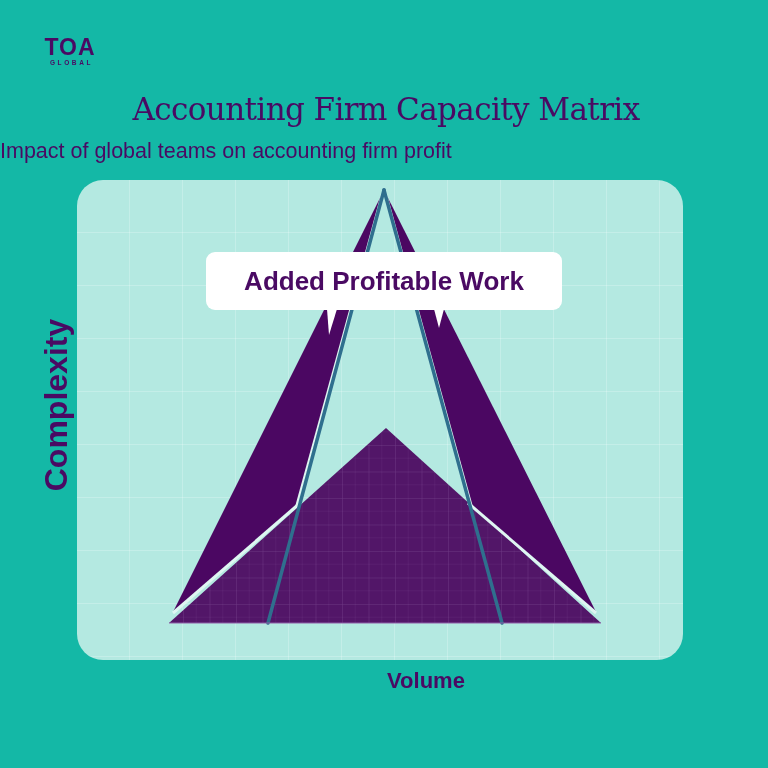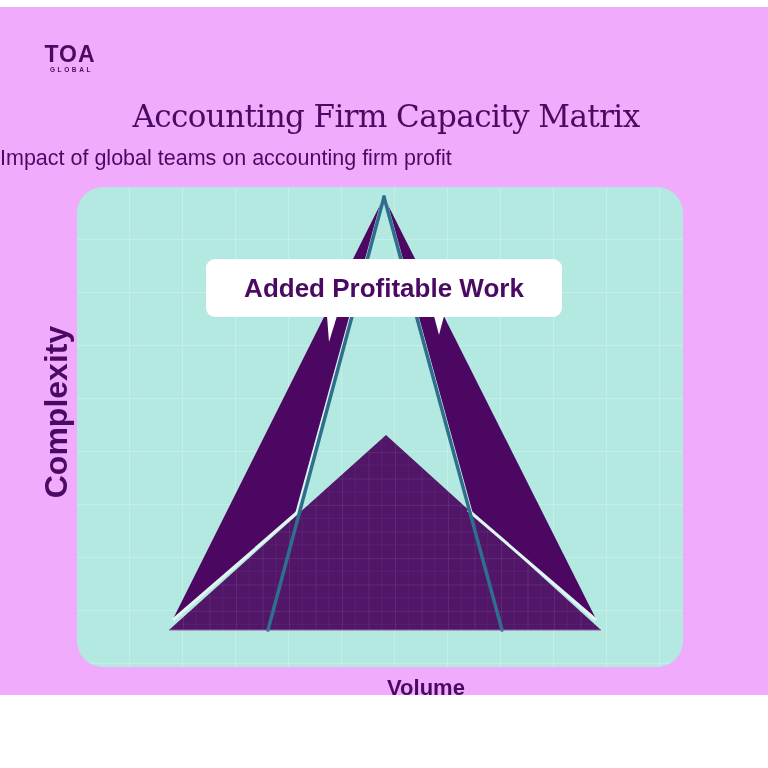--- a/index.html
+++ b/index.html
@@ -6,23 +6,22 @@
       margin: 0;
       padding: 0;
       width: 768px;
       height: 768px;
       background: #ffffff;
       overflow: hidden;
     }
     .canvas {
       position: relative;
       width: 768px;
-      height: 688px;
-      background: #f0abfc;
-      margin-top: 7px;
+      height: 768px;
+      background: #14b8a6;
     }
     .logo {
       position: absolute;
       left: 38px;
       top: 36px;
       width: 64px;
       text-align: center;
       color: #4a0a63;
     }
     .logo-main {

